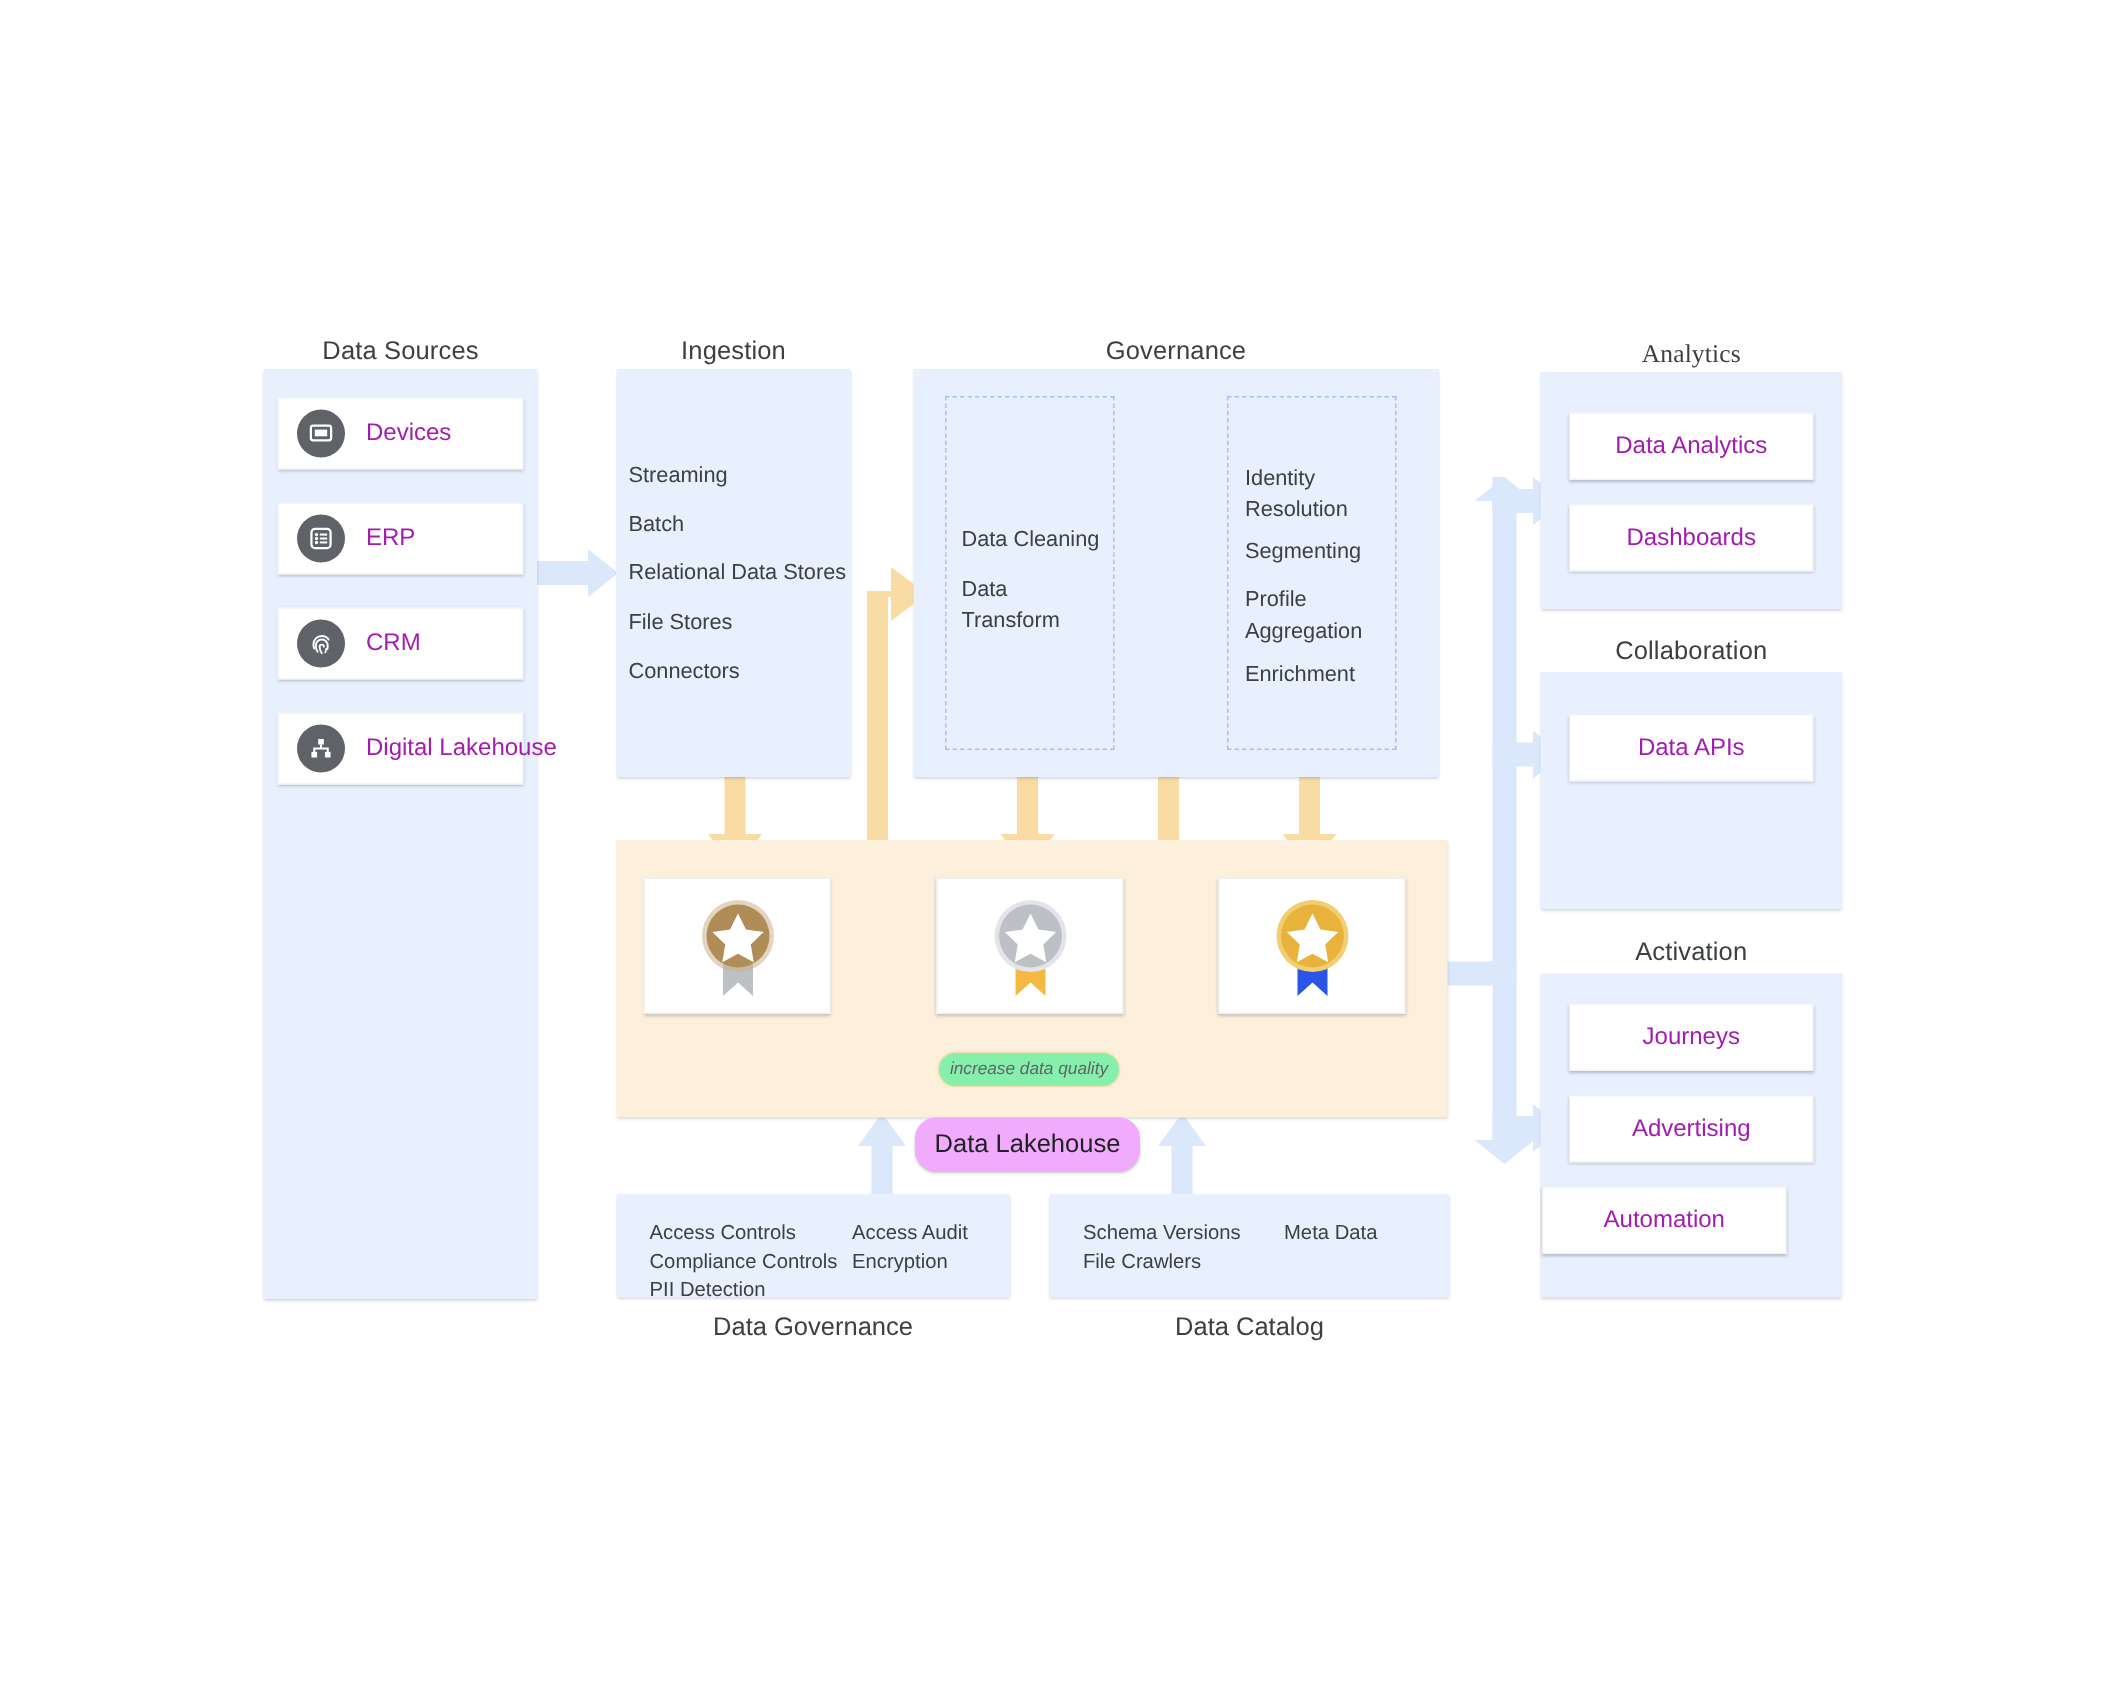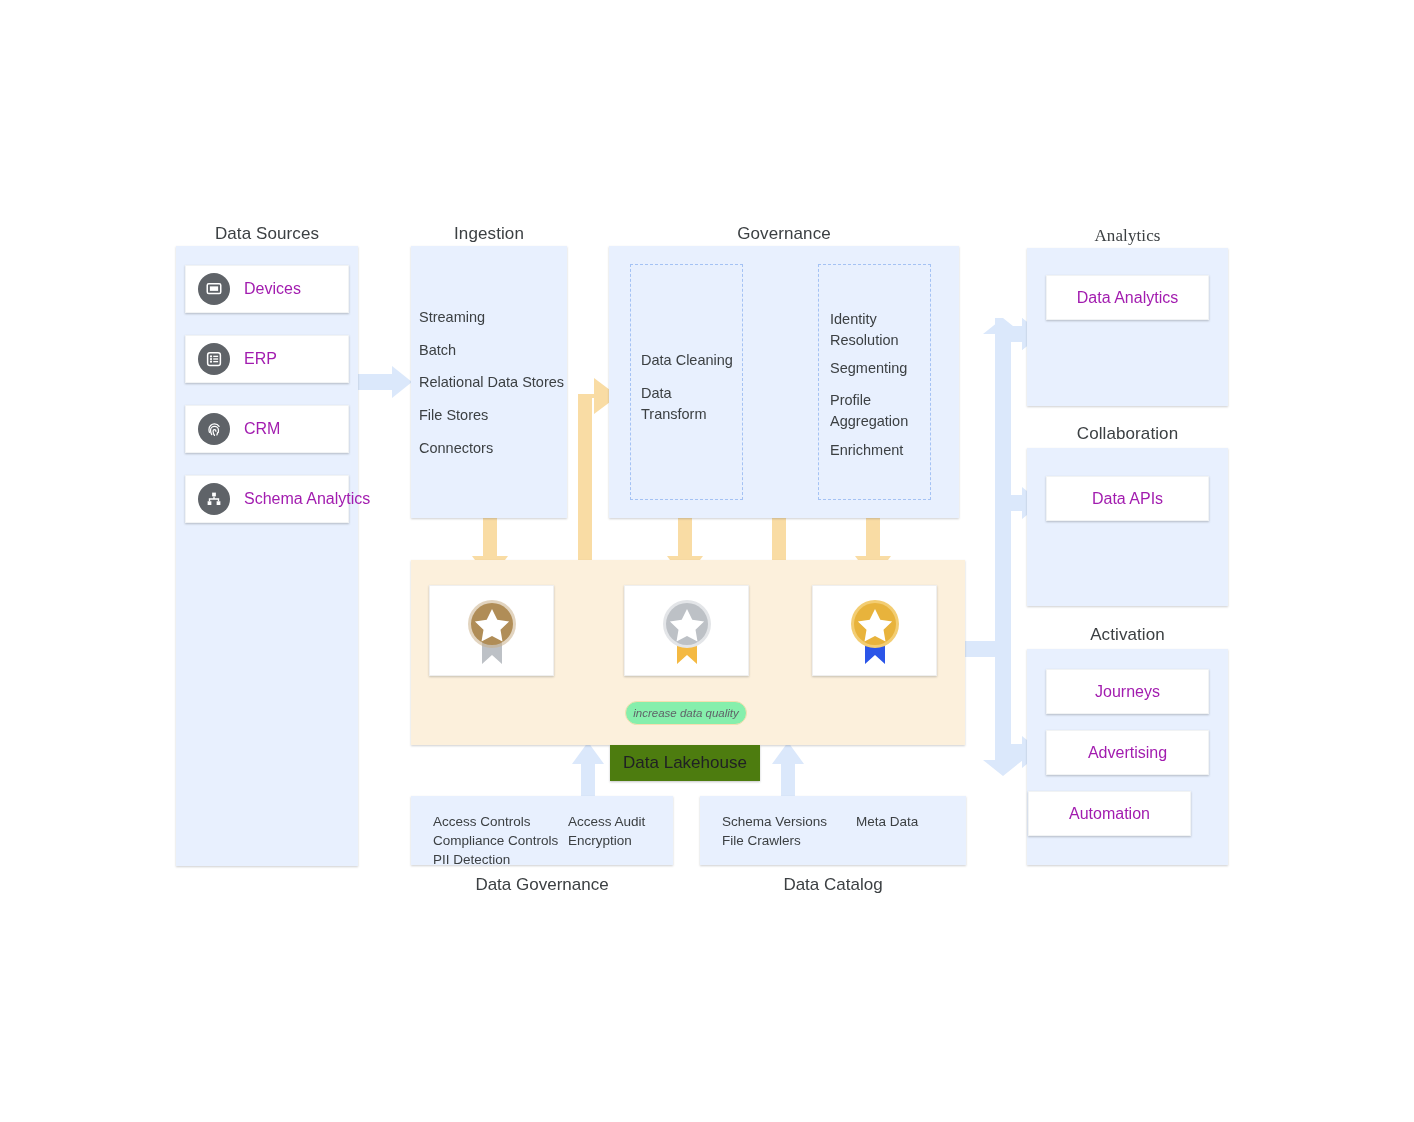--- a/index.html
+++ b/index.html
@@ -74,22 +74,22 @@
   .medal-card{
     position:absolute;
     background:#fff;
     border:1px solid #efefef;
     box-shadow:0 1px 2px rgba(60,64,67,.28);
     display:flex;align-items:center;justify-content:center;
   }
 
   .lake-chip{
     position:absolute;
-    background:#4d7c0f;
-    border-radius:0;
+    background:#f0abfc;
+    border-radius:14px;
     display:flex;align-items:center;justify-content:center;
     font-size:17px;color:#202124;
     box-shadow:0 1px 2px rgba(60,64,67,.3);
   }
 
   .quality-pill{
     position:absolute;
     border:1.5px solid #f6dfb0;
     background:#86efac;
     border-radius:12px;
@@ -220,21 +220,21 @@
 
   <div class="card iconed" style="left:185px;top:475px;width:164px;height:48px;">
     <span class="ico">
       <svg width="18" height="18" viewBox="0 0 24 24">
           <rect x="9.5" y="3.5" width="5" height="5" fill="#fff"></rect>
           <rect x="3.5" y="15" width="5" height="5" fill="#fff"></rect>
           <rect x="15.5" y="15" width="5" height="5" fill="#fff"></rect>
           <path d="M12 8.5v3.5M6 15v-3h12v3" stroke="#fff" stroke-width="1.8" fill="none"></path>
         </svg>
     </span>
-    <span class="card-label">Schema Analytics</span>
+    <span class="card-label">Digital Lakehouse</span>
   </div>
 
 
   <div class="col-title" style="left:411px;top:224px;width:156px;">Ingestion</div>
   <div class="panel" style="left:411px;top:246px;width:156px;height:272px;"></div>
   <div class="list-item" style="left:419px;top:307px;">Streaming</div>
   <div class="list-item" style="left:419px;top:340px;">Batch</div>
   <div class="list-item" style="left:419px;top:372px;">Relational Data Stores</div>
   <div class="list-item" style="left:419px;top:405px;">File Stores</div>
   <div class="list-item" style="left:419px;top:438px;">Connectors</div>
@@ -311,20 +311,23 @@
   <div class="gov-col" style="left:856px;top:812px;">
     <div>Meta Data</div>
   </div>
   <div class="bot-title" style="left:700px;top:875px;width:266px;">Data Catalog</div>
 
   <div class="col-title" style="left:1027px;top:226px;width:201px;font-family:Liberation Serif, serif;">Analytics</div>
   <div class="panel" style="left:1027px;top:248px;width:201px;height:158px;"></div>
   <div class="card centered" style="left:1046px;top:275px;width:163px;height:45px;">
     <span class="card-label">Data Analytics</span>
   </div>
+  <div class="card centered" style="left:1046px;top:336px;width:163px;height:45px;">
+    <span class="card-label">Dashboards</span>
+  </div>
 
   <div class="col-title" style="left:1027px;top:424px;width:201px;">Collaboration</div>
   <div class="panel" style="left:1027px;top:448px;width:201px;height:158px;"></div>
   <div class="card centered" style="left:1046px;top:476px;width:163px;height:45px;">
     <span class="card-label">Data APIs</span>
   </div>
 
   <div class="col-title" style="left:1027px;top:625px;width:201px;">Activation</div>
   <div class="panel" style="left:1027px;top:649px;width:201px;height:216px;"></div>
   <div class="card centered" style="left:1046px;top:669px;width:163px;height:45px;">

